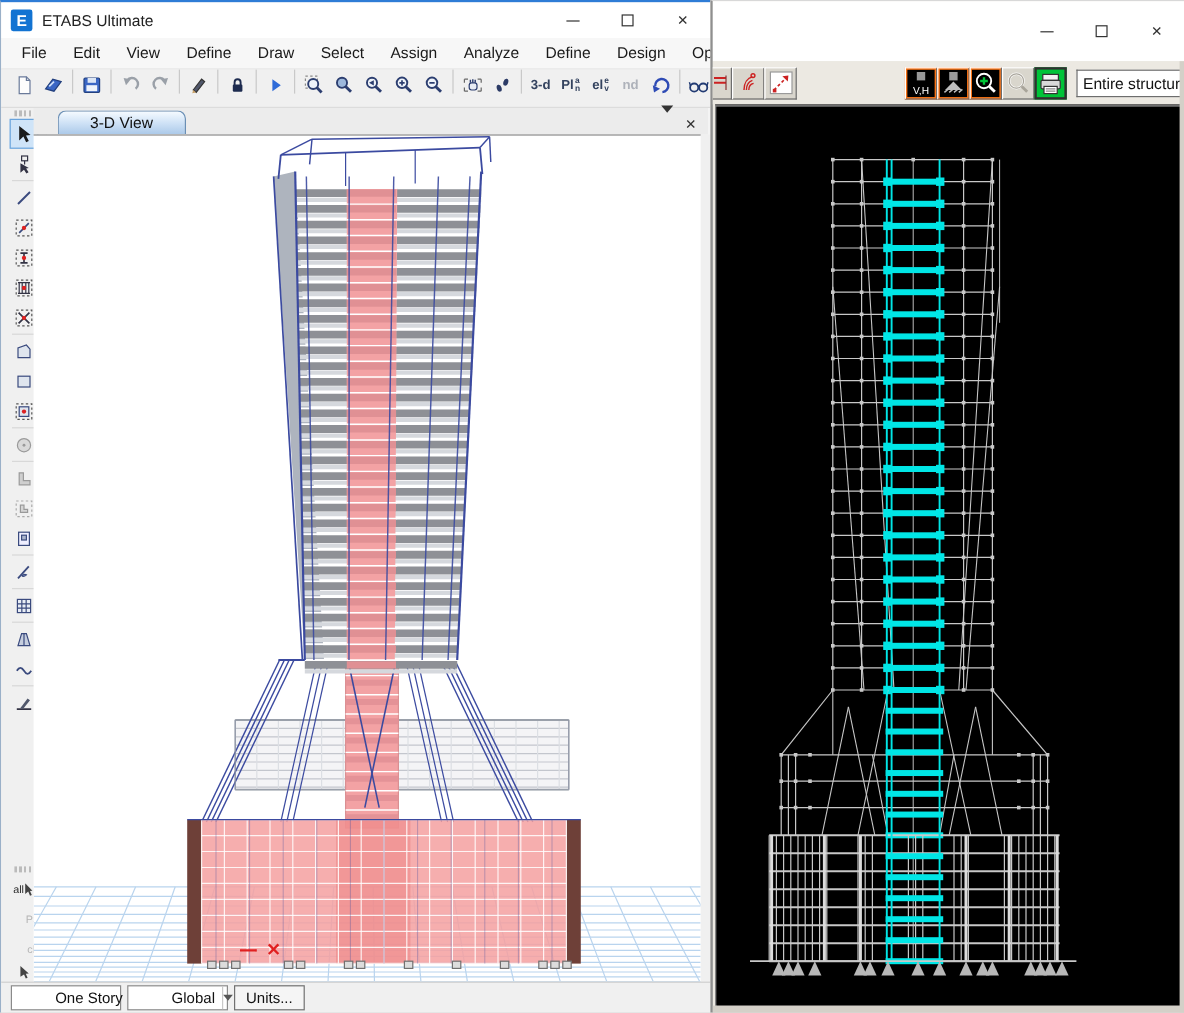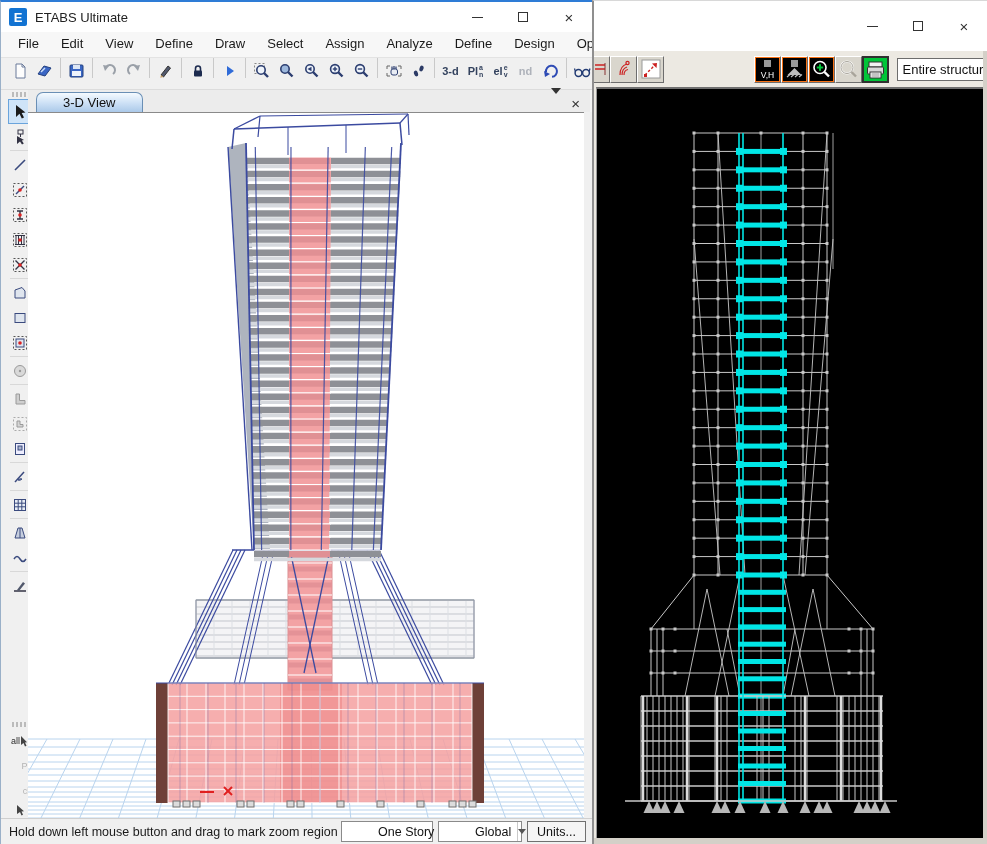--- a/index.html
+++ b/index.html
@@ -30,21 +30,21 @@
 
   .sidebar{position:absolute;left:0;top:88px;width:38px;bottom:26px;background:#f0f0f0;border-right:1px solid #d5d5d5;display:flex;flex-direction:column;align-items:center;}
   .sgrip{width:16px;height:5px;margin:2px 0;background:repeating-linear-gradient(90deg,#bbb 0 2px,transparent 2px 4px);}
   .sbtn{width:24px;height:25px;display:flex;align-items:center;justify-content:center;flex:none;}
   .sbtn.sel{background:#cfe4f8;border:1px solid #6aa4dc;}
   .ssep{width:20px;height:1px;background:#d8d8d8;margin:1px 0;flex:none;}
   .stxt{font-size:9px;color:#2a2a2a;line-height:1;}
   .stxt.dis{color:#b5b5b5;margin-left:16px;}
 
   .tabbar{position:absolute;left:27px;top:88px;right:2px;height:22px;background:#ececec;display:flex;align-items:flex-end;}
-  .tab{margin-left:8px;height:20px;padding:0 26px;display:flex;align-items:center;font-size:13px;color:#111;
+  .tab{margin-left:20px;height:20px;padding:0 26px;display:flex;align-items:center;font-size:13px;color:#111;
        background:linear-gradient(#f5faff,#cfe2f6 50%,#abc9e9);border:1px solid #6a8fb5;border-bottom:none;border-radius:7px 7px 0 0;}
   .tab-right{margin-left:auto;display:flex;align-items:center;gap:10px;padding-right:10px;}
   .caret-down{width:0;height:0;border-left:5px solid transparent;border-right:5px solid transparent;border-top:6px solid #333;}
   .tab-close{font-size:15px;color:#333;line-height:1;}
 
   .canvas3d{position:absolute;left:27px;top:110px;width:556px;height:708px;background:#fff;border-top:1px solid #8a8a8a;overflow:hidden;}
   .rstrip{position:absolute;left:583px;top:110px;width:9px;bottom:26px;background:#f0f0f0;}
 
   .statusbar{position:absolute;left:0;bottom:0;right:0;height:26px;background:#f0f0f0;border-top:1px solid #cfcfcf;display:flex;align-items:center;padding:0 4px 0 8px;}
   .status-msg{font-size:12.5px;color:#1a1a1a;flex:1;}
@@ -753,21 +753,20 @@
           <line x1="260" y1="14" x2="260" y2="42" stroke="#3b4aa0" stroke-width="1" stroke-opacity="1"></line>
           <line x1="318" y1="12" x2="318" y2="40" stroke="#3b4aa0" stroke-width="1" stroke-opacity="1"></line>
           <line x1="172" y1="679" x2="186" y2="679" stroke="#e02020" stroke-width="2" stroke-opacity="1"></line>
           <line x1="196" y1="674" x2="204" y2="682" stroke="#e02020" stroke-width="2" stroke-opacity="1"></line>
           <line x1="204" y1="674" x2="196" y2="682" stroke="#e02020" stroke-width="2" stroke-opacity="1"></line>
         </svg>
     </div>
     <div class="rstrip"></div>
 
     <div class="statusbar">
-      <div class="status-msg">Hold down left mouse button and drag to mark zoom region</div>
       <div class="combo" id="combo-story">
         <span class="cval">One Story</span>
         <span class="cbtn">
             <span class="chev"></span>
           </span>
       </div>
       <div class="combo" id="combo-global">
         <span class="cval">Global</span>
         <span class="cbtn">
             <span class="chev"></span>

